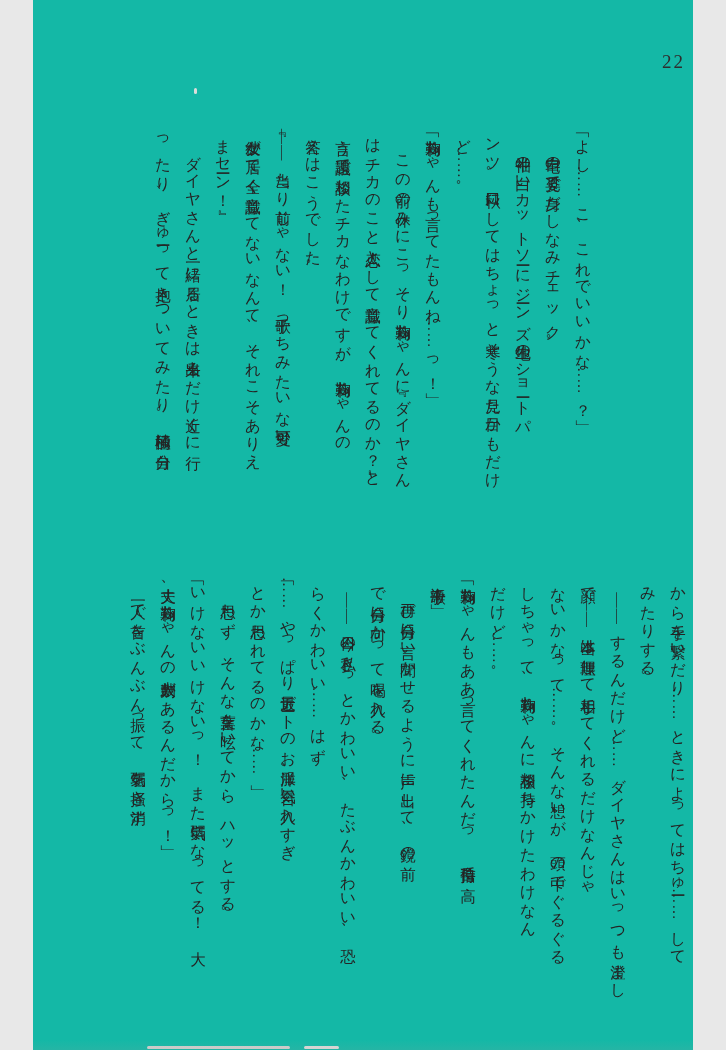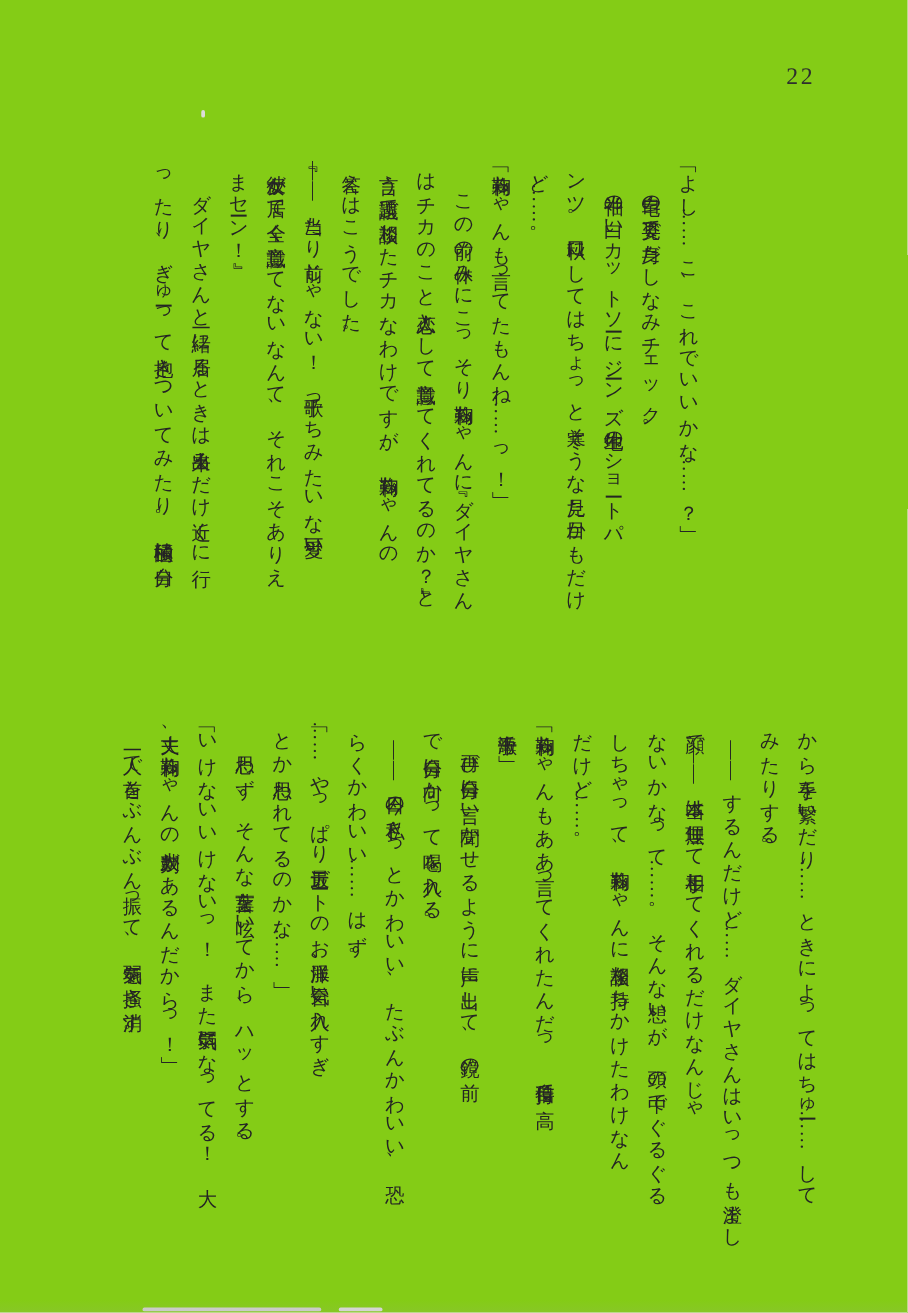--- a/index.html
+++ b/index.html
@@ -2,24 +2,24 @@
 <html><head>
 <meta charset="utf-8">
 <style>
   html, body {
     margin: 0;
     padding: 0;
     background: #e8e8e8;
   }
   .page {
     position: relative;
-    width: 726px;
+    width: 660px;
     height: 1050px;
     margin: 0 auto;
-    background: #84cc16;
+    background: #14b8a6;
     font-family: "Liberation Serif", serif;
     color: #242424;
     overflow: hidden;
   }
   .page-number {
     position: absolute;
     top: 51px;
     left: 629px;
     font-size: 19px;
     letter-spacing: 2px;

